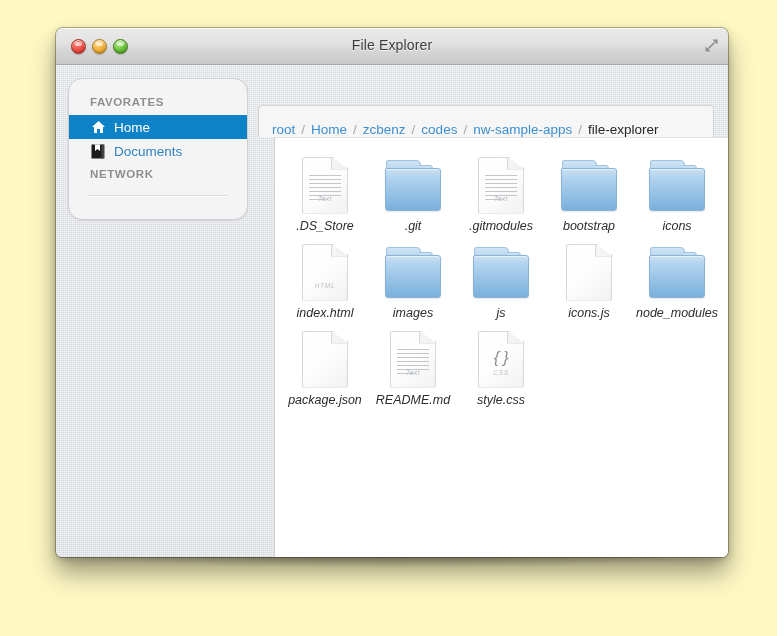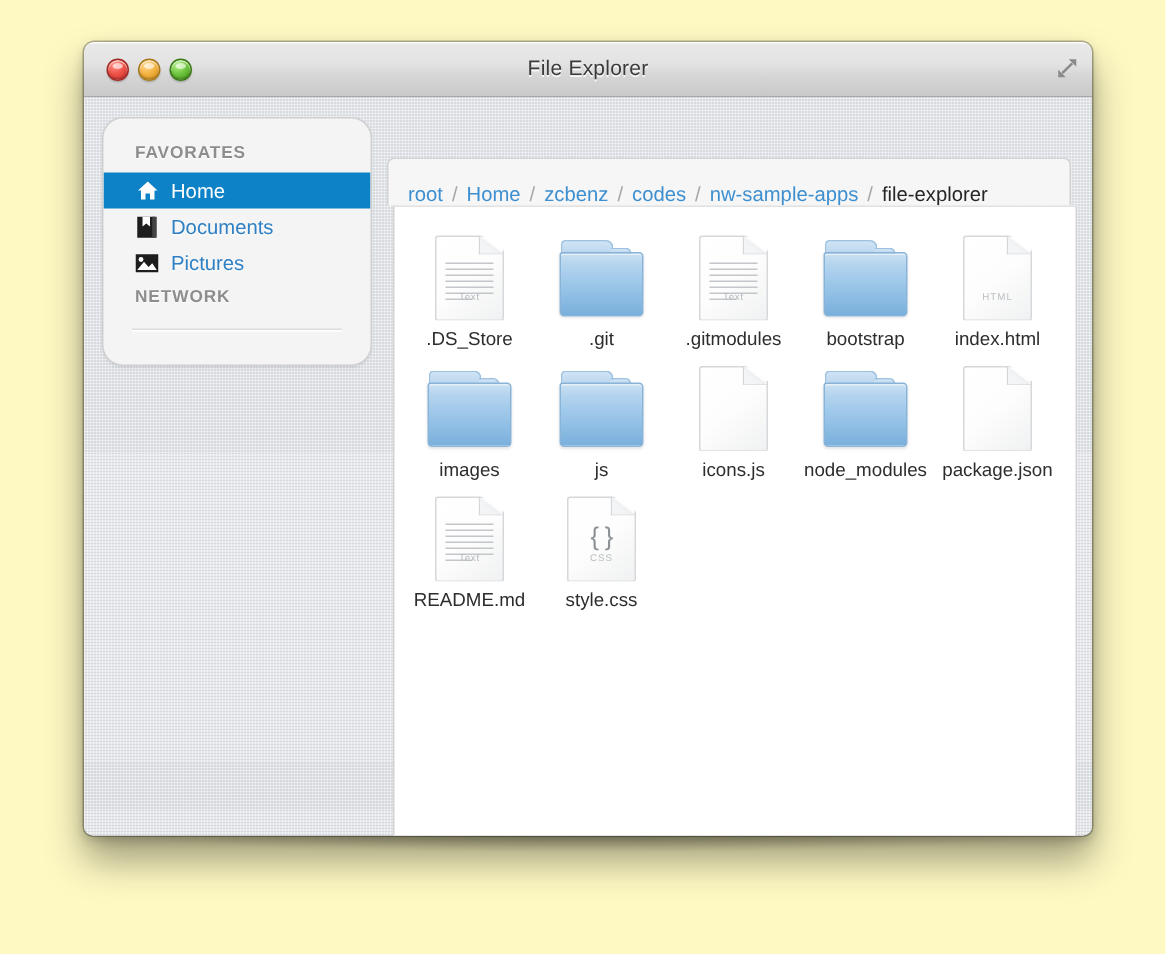--- a/index.html
+++ b/index.html
@@ -179,29 +179,30 @@
   }
   #breadcrumb-bar .sep {
     font-size: 13.5px;
     color: #a7a7a7;
     margin: 0 6px;
   }
 
   
   #file-pane {
     position: absolute;
-    left: 206px;
+    left: 218px;
     top: 72px;
     width: 456px;
     height: 442px;
     background: #ffffff;
     border: 1px solid #d3d3d3;
     border-top: 1px solid #e2e2e2;
     box-sizing: border-box;
     overflow: hidden;
+    font-style: italic;
   }
   #file-grid {
     display: grid;
     grid-template-columns: repeat(5, 88px);
     column-gap: 0px;
     row-gap: 4px;
     padding: 12px 4px 0 6px;
   }
   .file-item {
     width: 88px;
@@ -370,30 +371,20 @@
           <span class="ic">
             <svg width="14" height="15" viewBox="0 0 14 15">
               <rect x="0.5" y="0.5" width="12" height="14" fill="#1d1d1d"></rect>
               <rect x="10.5" y="0.5" width="3" height="14" fill="#444"></rect>
               <path d="M4 0.5 L9 0.5 L9 7 L6.5 5 L4 7 Z" fill="#ffffff"></path>
             </svg>
           </span>
           <span>Documents</span>
         </div>
 
-        <div class="side-item">
-          <span class="ic">
-            <svg width="16" height="13" viewBox="0 0 16 13">
-              <rect x="0.5" y="0.5" width="15" height="12" fill="#1d1d1d"></rect>
-              <circle cx="4" cy="4" r="1.6" fill="#ffffff"></circle>
-              <path d="M1.5 11 L6 5.5 L9 9 L11.5 6.5 L14.5 11 Z" fill="#ffffff"></path>
-            </svg>
-          </span>
-          <span>Pictures</span>
-        </div>
 
         <div class="side-header">NETWORK</div>
 
         <div class="side-divider"></div>
 
 
       </div>
 
       <div id="breadcrumb-bar">
         <span class="crumb">root</span>
@@ -462,63 +453,72 @@
               <div class="file-icon">
                 <span class="folder-ico">
                   <span class="tab"></span>
                   <span class="body"></span>
                 </span>
               </div>
               <div class="file-label">bootstrap</div>
             </div>
             <div class="file-item">
               <div class="file-icon">
-                <span class="doc-ico">
-                  <span class="page"></span>
-                  <span class="fold"></span>
-                  <span class="glyph"></span>
-                  <span class="glyph-kind">HTML</span>
-                </span>
-              </div>
-              <div class="file-label">index.html</div>
-            </div>
-            <div class="file-item">
-              <div class="file-icon">
                 <span class="folder-ico">
                   <span class="tab"></span>
                   <span class="body"></span>
                 </span>
               </div>
-              <div class="file-label">images</div>
+              <div class="file-label">icons</div>
+            </div>
+            <div class="file-item">
+              <div class="file-icon">
+                <span class="doc-ico">
+                  <span class="page"></span>
+                  <span class="fold"></span>
+                  <span class="glyph"></span>
+                  <span class="glyph-kind">HTML</span>
+                </span>
+              </div>
+              <div class="file-label">index.html</div>
             </div>
             <div class="file-item">
               <div class="file-icon">
                 <span class="folder-ico">
                   <span class="tab"></span>
                   <span class="body"></span>
                 </span>
               </div>
-              <div class="file-label">js</div>
-            </div>
-            <div class="file-item">
-              <div class="file-icon">
-                <span class="doc-ico">
-                  <span class="page"></span>
-                  <span class="fold"></span>
-                </span>
-              </div>
-              <div class="file-label">icons.js</div>
+              <div class="file-label">images</div>
             </div>
             <div class="file-item">
               <div class="file-icon">
                 <span class="folder-ico">
                   <span class="tab"></span>
                   <span class="body"></span>
                 </span>
               </div>
+              <div class="file-label">js</div>
+            </div>
+            <div class="file-item">
+              <div class="file-icon">
+                <span class="doc-ico">
+                  <span class="page"></span>
+                  <span class="fold"></span>
+                </span>
+              </div>
+              <div class="file-label">icons.js</div>
+            </div>
+            <div class="file-item">
+              <div class="file-icon">
+                <span class="folder-ico">
+                  <span class="tab"></span>
+                  <span class="body"></span>
+                </span>
+              </div>
               <div class="file-label">node_modules</div>
             </div>
             <div class="file-item">
               <div class="file-icon">
                 <span class="doc-ico">
                   <span class="page"></span>
                   <span class="fold"></span>
                 </span>
               </div>
               <div class="file-label">package.json</div>

